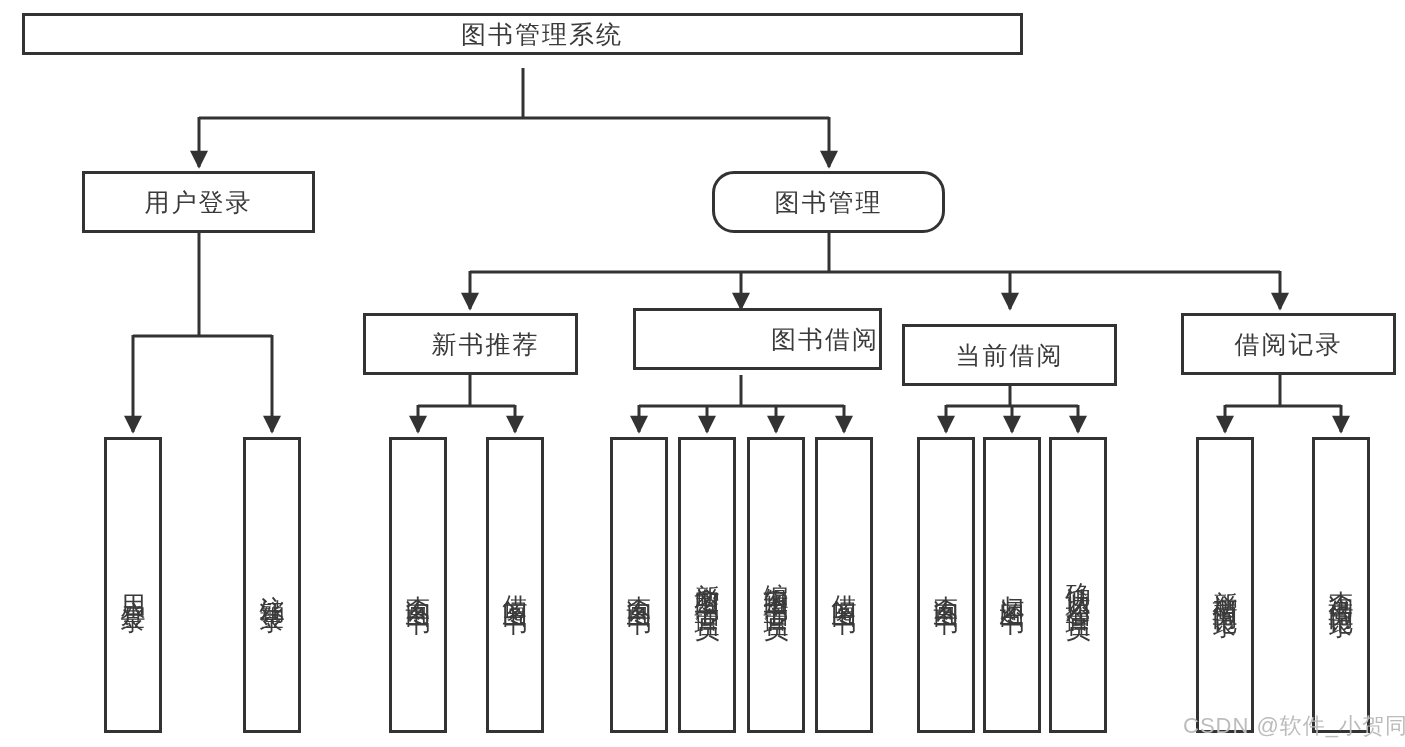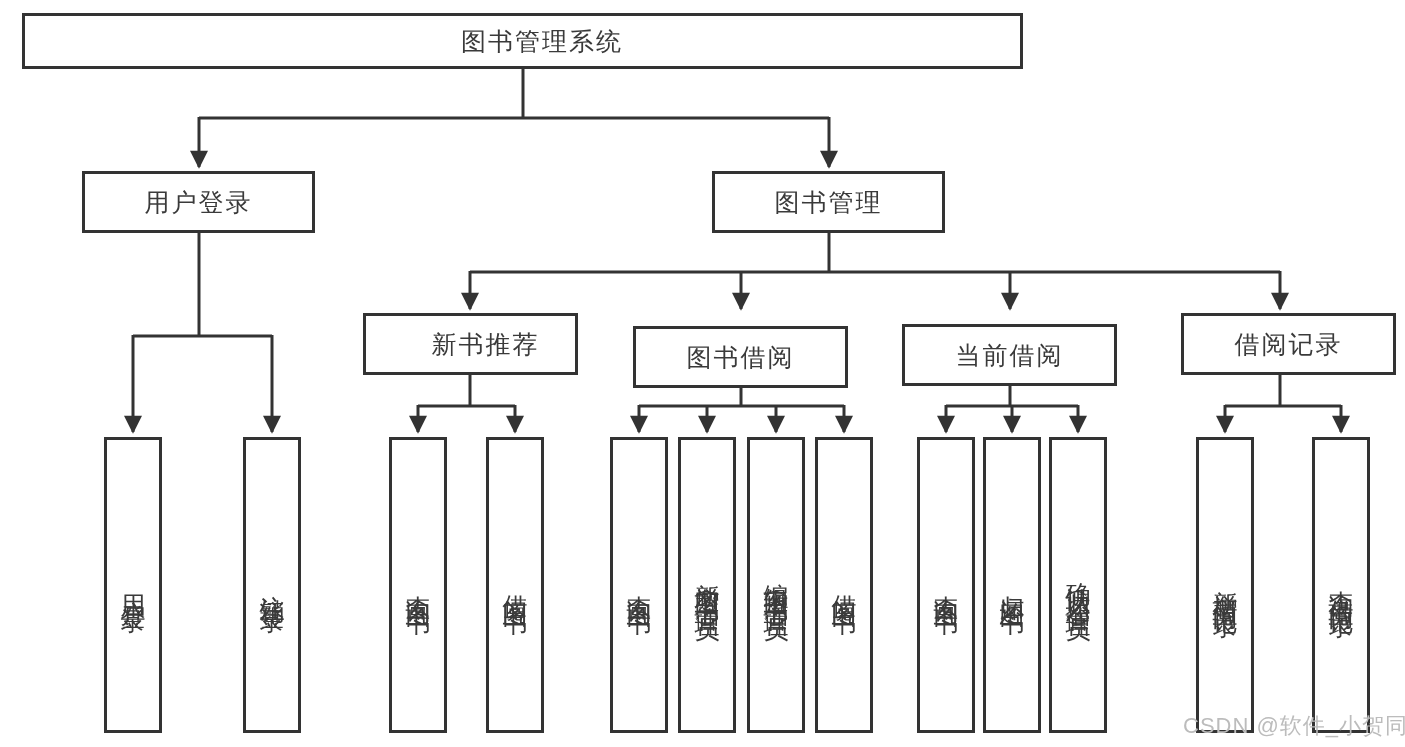--- a/index.html
+++ b/index.html
@@ -111,35 +111,35 @@
       <path d="M1012,405 V432" marker-end="url(#arrowhead)"></path>
       <path d="M1078,405 V432" marker-end="url(#arrowhead)"></path>
 
       <path d="M1280,375 V406"></path>
       <path d="M1225,406 H1341"></path>
       <path d="M1225,405 V432" marker-end="url(#arrowhead)"></path>
       <path d="M1341,405 V432" marker-end="url(#arrowhead)"></path>
     </g>
   </svg>
 
-  <div class="box h" style="left:22px; top:13px; width:1001px; height:56px;padding-left:39px;">
+  <div class="box h" style="left:22px; top:13px; width:1001px; height:42px;padding-left:39px;">
     <span>图书管理系统</span>
   </div>
 
   <div class="box h" style="left:82px; top:171px; width:233px; height:62px;">
     <span>用户登录</span>
   </div>
-  <div class="box h" style="left:712px; top:171px; width:233px; height:62px;">
+  <div class="box h" style="left:712px; top:171px; width:233px; height:62px;border-radius:22px;">
     <span>图书管理</span>
   </div>
 
   <div class="box h" style="left:363px; top:313px; width:215px; height:62px;padding-left:30px;">
     <span>新书推荐</span>
   </div>
-  <div class="box h" style="left:633px; top:326px; width:215px; height:62px;">
+  <div class="box h" style="left:633px; top:308px; width:249px; height:62px;justify-content:flex-end;">
     <span>图书借阅</span>
   </div>
   <div class="box h" style="left:902px; top:324px; width:215px; height:62px;">
     <span>当前借阅</span>
   </div>
   <div class="box h" style="left:1173px; top:313px; width:215px; height:62px;margin-left:8px;">
     <span>借阅记录</span>
   </div>
 
   <div class="box v" style="left:104px;">

